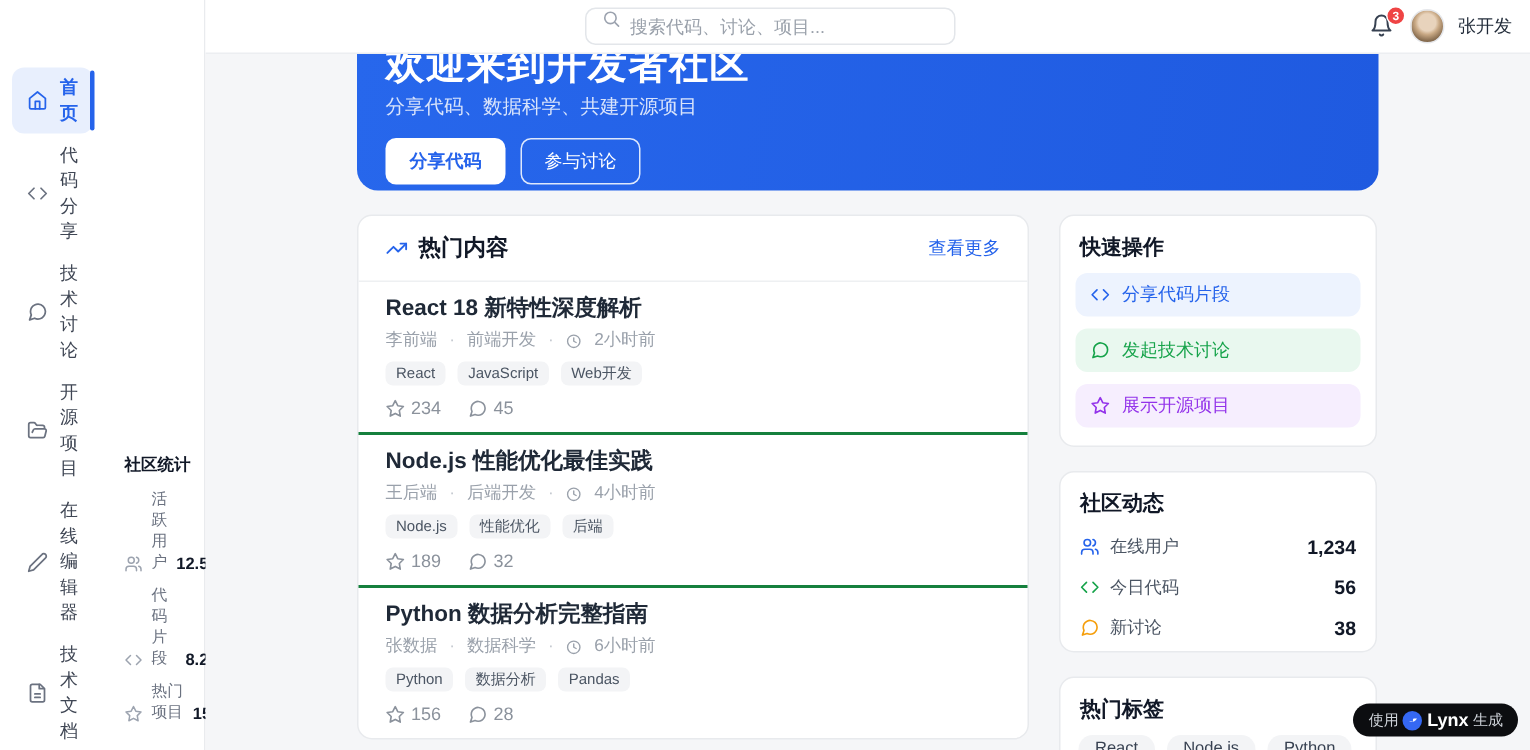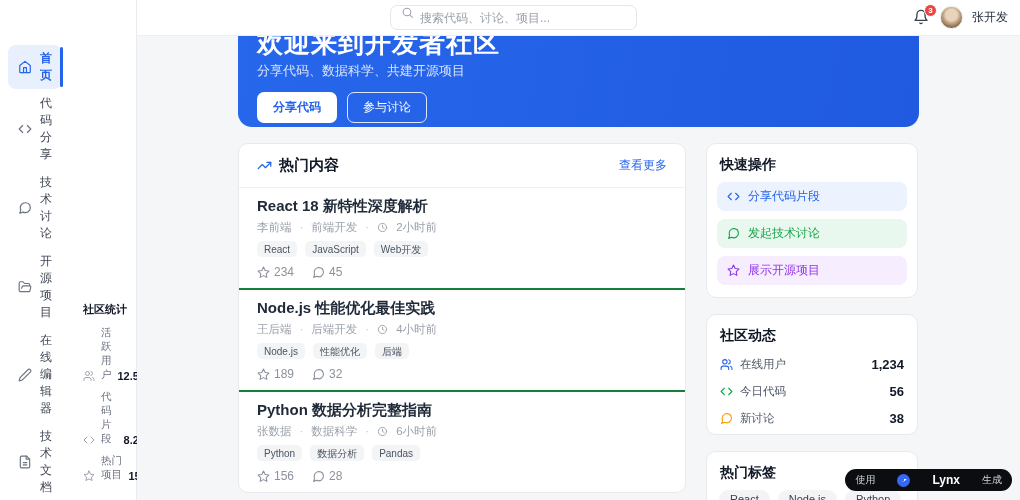--- a/index.html
+++ b/index.html
@@ -79,21 +79,21 @@
   .cs-row { display:flex; align-items:center; gap:7px; padding:4px 13px 8px; }
   .cs-row svg { width:13px; height:13px; flex:none; }
   .cs-row .lbl { font-size:11.5px; color:#4b5563; }
   .cs-row .val { margin-left:auto; font-size:13px; font-weight:bold; color:#111827; }
   .ic-blue { color:#2563eb; } .ic-green { color:#16a34a; } .ic-amber { color:#f59e0b; }
 
   .tags-wrap { display:flex; flex-wrap:wrap; gap:7px 8px; padding:0 12px 12px; }
   .tag-pill { background:#f3f4f6; color:#374151; font-size:11px; padding:3px 11px; border-radius:12px; line-height:13px; }
 
   
-  .lynx-badge { position:absolute; right:8px; bottom:9px; background:#0c0d10; border-radius:13px; height:22px; display:flex; align-items:center; gap:22px; padding:0 10px; z-index:50; }
+  .lynx-badge { position:absolute; right:8px; bottom:9px; background:#0c0d10; border-radius:13px; height:22px; display:flex; align-items:center; gap:3px; padding:0 10px; z-index:50; }
   .lynx-badge .pre { font-size:10px; color:#cfd3d9; }
   .lynx-logo { width:13px; height:13px; border-radius:50%; background:#3568f4; display:flex; align-items:center; justify-content:center; }
   .lynx-logo svg { width:8px; height:8px; color:#fff; }
   .lynx-badge .brand { font-size:12px; font-weight:bold; color:#fff; }
 
   .defs { position:absolute; width:0; height:0; overflow:hidden; }
   svg.i { fill:none; stroke:currentColor; stroke-width:2; stroke-linecap:round; stroke-linejoin:round; }
 </style>
 </head>
 <body>

